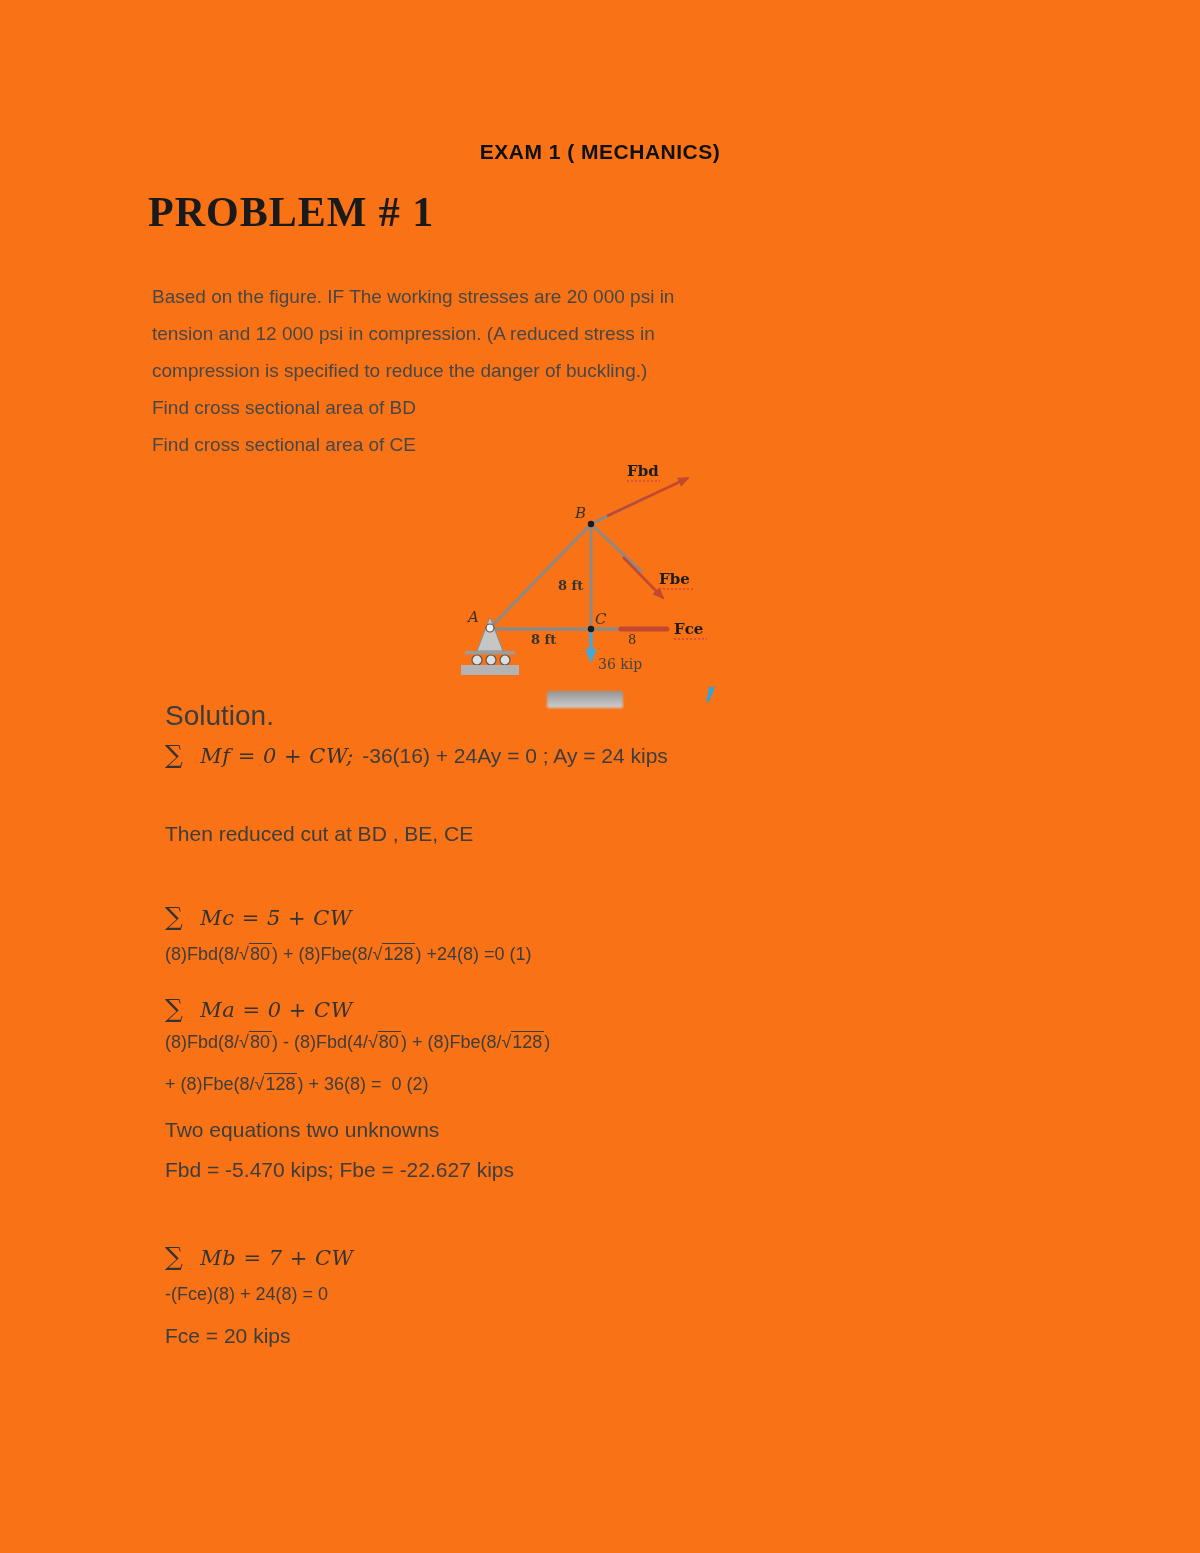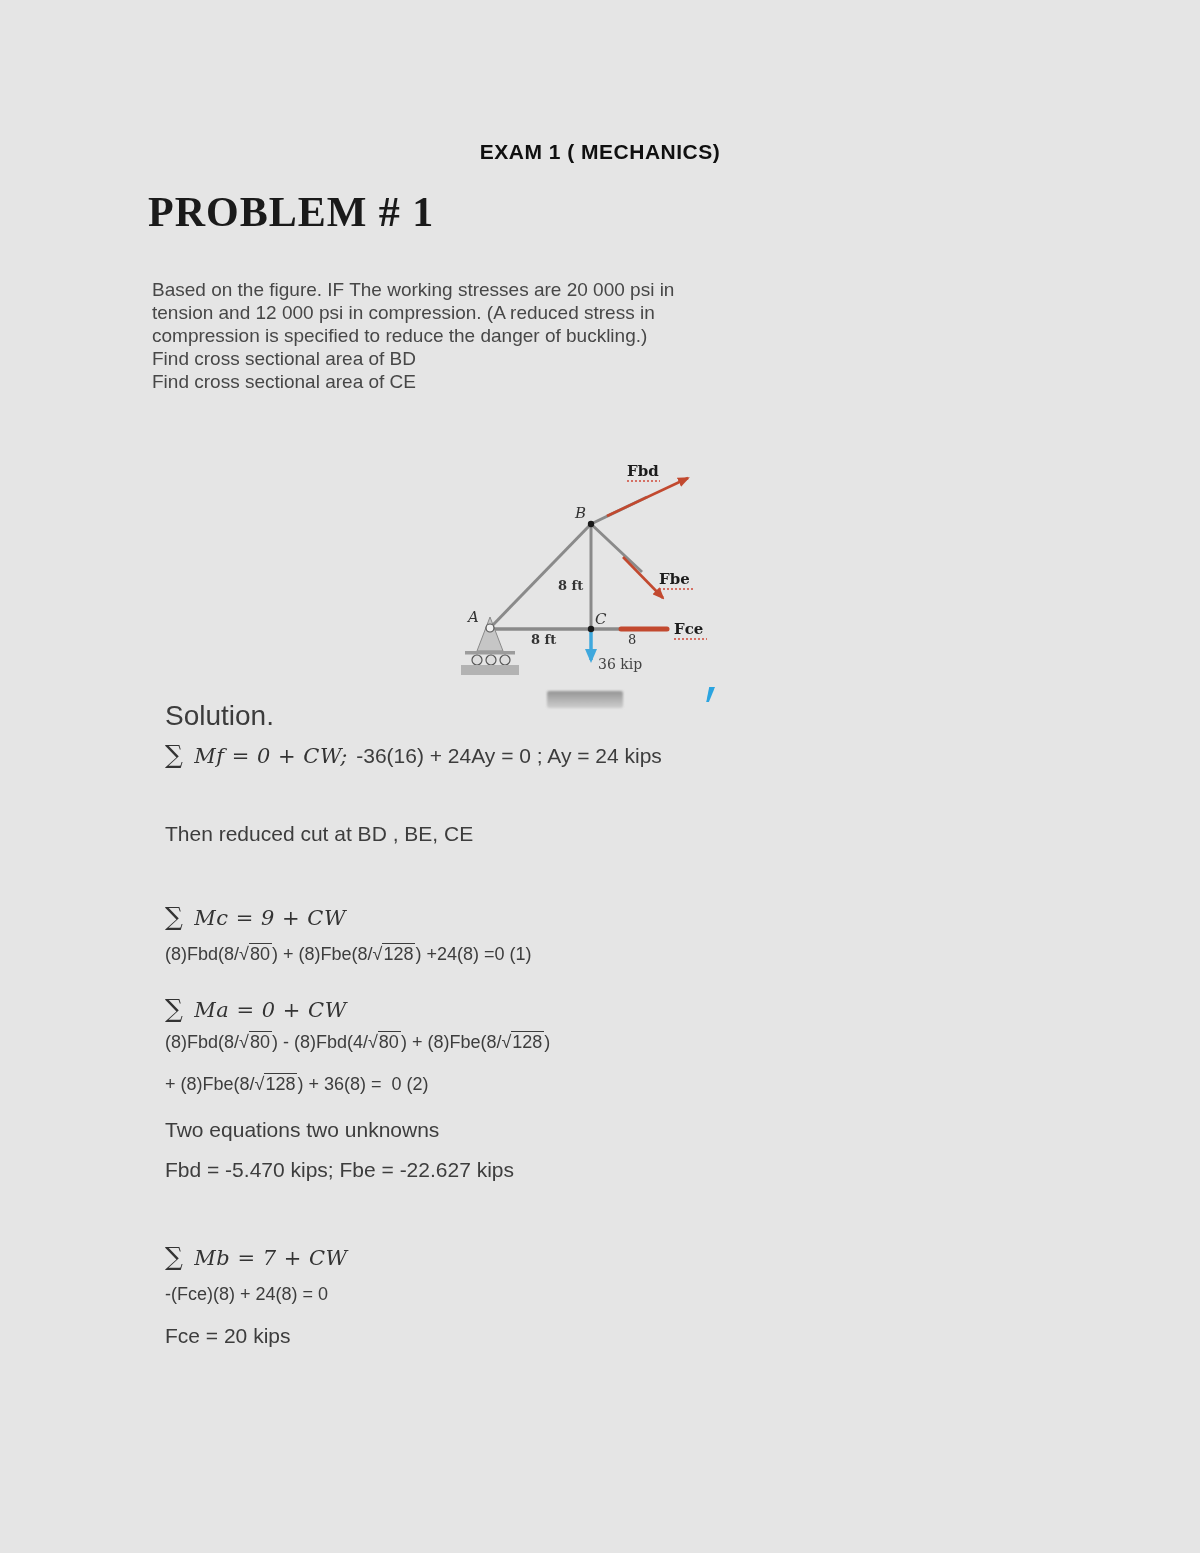--- a/index.html
+++ b/index.html
@@ -1,47 +1,47 @@
 <!DOCTYPE html>
 <html><head>
 <meta charset="utf-8">
 <style>
   html,body { margin:0; padding:0; background:#ffffff; }
   .page {
-    position:relative; width:1200px; height:1553px; background:#e5e5e5;
+    position:relative; width:1200px; height:1553px; background:#f97316;
     overflow:hidden; font-family:"Liberation Sans", sans-serif;
   }
   .exam-title {
     position:absolute; top:140px; left:0; width:1200px; text-align:center;
     font-size:21px; font-weight:bold; color:#101010; letter-spacing:0.5px;
   }
   .problem-heading {
     position:absolute; top:188px; left:148px;
     font-family:"Liberation Serif", serif; font-weight:bold; font-size:42px;
     color:#1a1a1a; letter-spacing:1px;
   }
   .problem-text {
     position:absolute; top:278px; left:152px; width:600px;
-    font-size:19px; line-height:23px; color:#474747; white-space:pre-line;
+    font-size:19px; line-height:37px; color:#474747; white-space:pre-line;
   }
   .figure { position:absolute; left:455px; top:448px; }
   .blur-bar {
     position:absolute; left:547px; top:691px; width:76px; height:17px;
     background:linear-gradient(180deg,#949494 0%,#b5b5b5 55%,#cdcdcd 100%);
     border-radius:2px; filter:blur(1.2px);
   }
   .blue-tick {
     position:absolute; left:705px; top:687px; width:9px; height:15px;
     background:#2ba4e0; clip-path:polygon(35% 0, 100% 0, 55% 100%, 25% 100%);
     transform:skewX(-8deg);
   }
   .sline { position:absolute; left:165px; color:#3d3d3d; }
   .heading-solution { font-size:28px; color:#3c3c3c; }
   .sigma { font-family:"DejaVu Serif", serif; font-style:normal; font-size:25px; color:#333; }
-  .mathit { font-family:"DejaVu Serif", serif; font-style:italic; font-size:21px; margin-left:7px; letter-spacing:0.5px; color:#333; }
+  .mathit { font-family:"DejaVu Serif", serif; font-style:italic; font-size:21px; margin-left:13px; letter-spacing:0.5px; color:#333; }
   .sans { font-family:"Liberation Sans", sans-serif; font-size:21px; margin-left:4px; color:#3d3d3d; }
   .eqline { font-size:18px; white-space:pre; color:#3d3d3d; }
   .sq { white-space:nowrap; }
   .rad { border-top:1.5px solid #3d3d3d; padding:0 2px 0 1px; }
   .textline { font-size:21px; color:#3d3d3d; }
   svg text { user-select:none; }
 </style>
 </head>
 <body>
 
@@ -124,21 +124,21 @@
   <div class="sline" style="top:740px">
     <span class="sigma">∑</span>
     <span class="mathit">Mf = 0 + CW;</span>
     <span class="sans"> -36(16) + 24Ay = 0 ; Ay = 24 kips</span>
   </div>
 
   <div class="sline textline" style="top:822px">Then reduced cut at BD , BE, CE</div>
 
   <div class="sline" style="top:902px">
     <span class="sigma">∑</span>
-    <span class="mathit">Mc = 9 + CW</span>
+    <span class="mathit">Mc = 5 + CW</span>
   </div>
 
   <div class="sline eqline" style="top:944px">(8)Fbd(8/<span class="sq">√<span class="rad">80</span></span>) + (8)Fbe(8/<span class="sq">√<span class="rad">128</span></span>) +24(8) =0 (1)</div>
 
   <div class="sline" style="top:994px">
     <span class="sigma">∑</span>
     <span class="mathit">Ma = 0 + CW</span>
   </div>
 
   <div class="sline eqline" style="top:1032px">(8)Fbd(8/<span class="sq">√<span class="rad">80</span></span>) - (8)Fbd(4/<span class="sq">√<span class="rad">80</span></span>) + (8)Fbe(8/<span class="sq">√<span class="rad">128</span></span>)</div>

